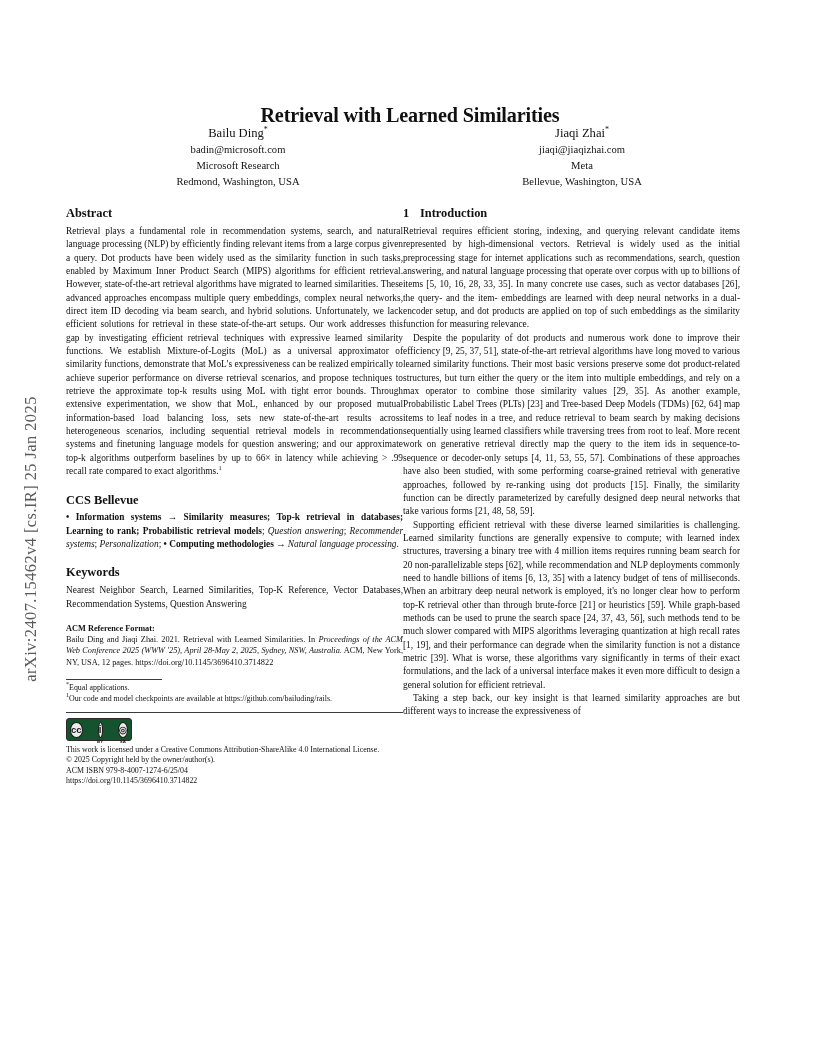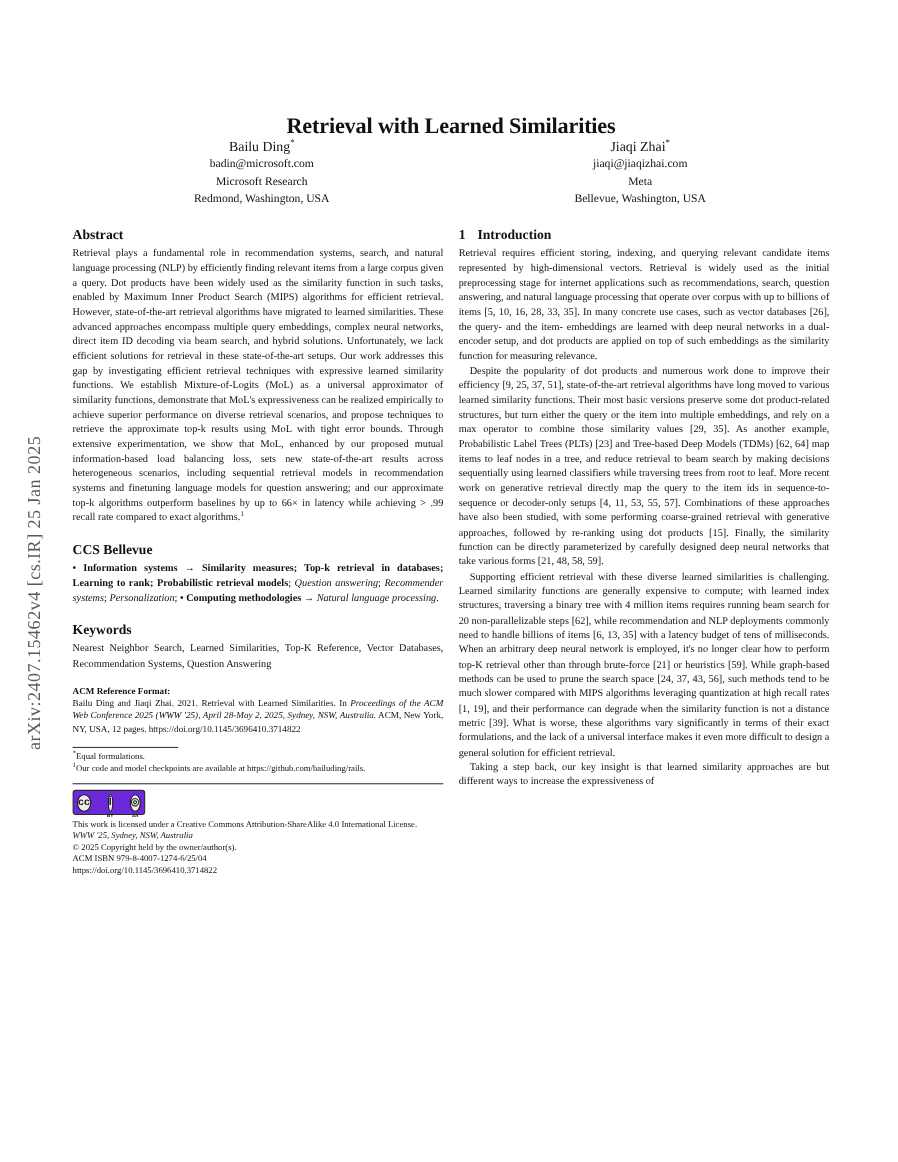--- a/index.html
+++ b/index.html
@@ -76,21 +76,21 @@
 
   
   .columns {
     display: flex;
     margin-top: 17px;
     align-items: flex-start;
   }
   .col {
     width: 337px;
   }
-  .col.left { margin-right: 14px; }
+  .col.left { }
 
   h2.sec {
     font-size: 12.4px;
     font-weight: bold;
     margin: 0 0 4px 0;
     line-height: 1.2;
   }
   h2.sec.spaced { margin-top: 14px; }
   h2.sec .num {
     display: inline-block;
@@ -157,21 +157,21 @@
   .license-rule {
     width: 337px;
     height: 0;
     border-top: 0.9px solid #3a3a3a;
     margin: 8px 0 5px 0;
   }
 
   
   .cc-badge {
     width: 66px; height: 23px;
-    background: #6d28d9;
+    background: #14532d;
     border: 1.2px solid #2b2b2b;
     border-radius: 3px;
     display: flex;
     align-items: center;
     gap: 15px;
     padding: 0 3px;
     box-sizing: border-box;
     margin-bottom: 4px;
     text-align: center;
   }
@@ -250,41 +250,40 @@
       <h2 class="sec spaced">CCS Bellevue</h2>
       <p class="ccs" id="ccs-body"><b>• Information systems</b><b> → </b><b>Similarity measures</b><b>; </b><b>Top-k retrieval in databases</b><b>; </b><b>Learning to rank</b><b>; </b><b>Probabilistic retrieval models</b><span>; </span><i>Question answering</i><span>; </span><i>Recommender systems</i><span>; </span><i>Personalization</i><span>; </span><b>• Computing methodologies</b><b> → </b><i>Natural language processing</i><span>.</span></p>
 
       <h2 class="sec spaced">Keywords</h2>
       <p class="keywords">Nearest Neighbor Search, Learned Similarities, Top-K Reference, Vector Databases, Recommendation Systems, Question Answering</p>
 
       <div class="refhead">ACM Reference Format:</div>
       <p class="refbody" id="ref-body"><span>Bailu Ding and Jiaqi Zhai. 2021. Retrieval with Learned Similarities. In </span><i>Proceedings of the ACM Web Conference 2025 (WWW '25), April 28-May 2, 2025, Sydney, NSW, Australia.</i><span> ACM, New York, NY, USA, 12 pages. https://doi.org/10.1145/3696410.3714822</span></p>
 
       <div class="footnote-rule"></div>
-      <p class="footnote"><sup>*</sup><span>Equal formulations.</span></p>
+      <p class="footnote"><sup>*</sup><span>Equal applications.</span></p>
       <p class="footnote"><sup>1</sup><span>Our code and model checkpoints are available at https://github.com/bailuding/rails.</span></p>
 
       <div class="license-rule"></div>
 
       <div class="cc-badge">
         <span class="cc-circle">
             <span class="cc-glyph">cc</span>
           </span>
         <span class="cc-circle">
             <span class="cc-glyph">İ</span>
             <span class="cc-sub">BY</span>
           </span>
         <span class="cc-circle">
             <span class="cc-glyph">◎</span>
             <span class="cc-sub">SA</span>
           </span>
       </div>
 
       <p class="license-text">This work is licensed under a Creative Commons Attribution-ShareAlike 4.0 International License.</p>
-      <p class="license-meta italic">WWW '25, Sydney, NSW, Australia</p>
       <p class="license-meta">© 2025 Copyright held by the owner/author(s).</p>
       <p class="license-meta">ACM ISBN 979-8-4007-1274-6/25/04</p>
       <p class="license-meta">https://doi.org/10.1145/3696410.3714822</p>
     </div>
 
     <div class="col right">
       <h2 class="sec"><span class="num">1</span><span>Introduction</span></h2>
       <p class="body">Retrieval requires efficient storing, indexing, and querying relevant candidate items represented by high-dimensional vectors. Retrieval is widely used as the initial preprocessing stage for internet applications such as recommendations, search, question answering, and natural language processing that operate over corpus with up to billions of items [5, 10, 16, 28, 33, 35]. In many concrete use cases, such as vector databases [26], the query- and the item- embeddings are learned with deep neural networks in a dual-encoder setup, and dot products are applied on top of such embeddings as the similarity function for measuring relevance.</p>
       <p class="body">Despite the popularity of dot products and numerous work done to improve their efficiency [9, 25, 37, 51], state-of-the-art retrieval algorithms have long moved to various learned similarity functions. Their most basic versions preserve some dot product-related structures, but turn either the query or the item into multiple embeddings, and rely on a max operator to combine those similarity values [29, 35]. As another example, Probabilistic Label Trees (PLTs) [23] and Tree-based Deep Models (TDMs) [62, 64] map items to leaf nodes in a tree, and reduce retrieval to beam search by making decisions sequentially using learned classifiers while traversing trees from root to leaf. More recent work on generative retrieval directly map the query to the item ids in sequence-to-sequence or decoder-only setups [4, 11, 53, 55, 57]. Combinations of these approaches have also been studied, with some performing coarse-grained retrieval with generative approaches, followed by re-ranking using dot products [15]. Finally, the similarity function can be directly parameterized by carefully designed deep neural networks that take various forms [21, 48, 58, 59].</p>
       <p class="body">Supporting efficient retrieval with these diverse learned similarities is challenging. Learned similarity functions are generally expensive to compute; with learned index structures, traversing a binary tree with 4 million items requires running beam search for 20 non-parallelizable steps [62], while recommendation and NLP deployments commonly need to handle billions of items [6, 13, 35] with a latency budget of tens of milliseconds. When an arbitrary deep neural network is employed, it's no longer clear how to perform top-K retrieval other than through brute-force [21] or heuristics [59]. While graph-based methods can be used to prune the search space [24, 37, 43, 56], such methods tend to be much slower compared with MIPS algorithms leveraging quantization at high recall rates [1, 19], and their performance can degrade when the similarity function is not a distance metric [39]. What is worse, these algorithms vary significantly in terms of their exact formulations, and the lack of a universal interface makes it even more difficult to design a general solution for efficient retrieval.</p>

